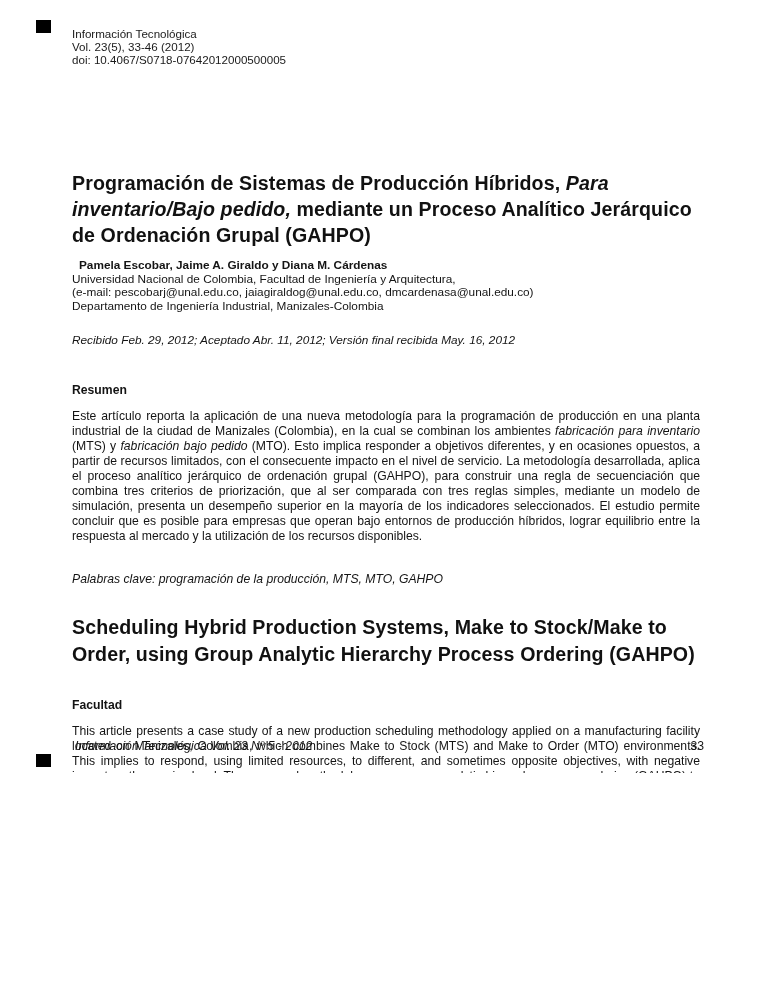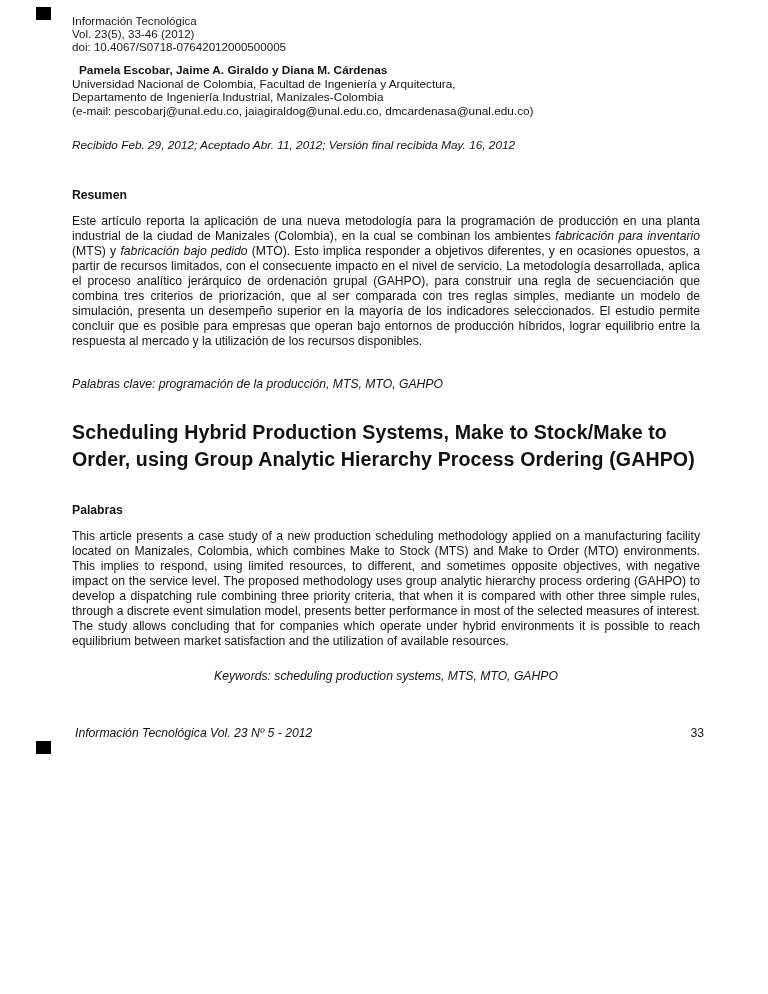--- a/index.html
+++ b/index.html
@@ -3,21 +3,21 @@
 <meta charset="utf-8">
 <style>
   * { margin: 0; padding: 0; box-sizing: border-box; }
   html, body { background: #ffffff; }
   body { font-family: "Liberation Sans", "DejaVu Sans", sans-serif; }
 
   .page {
     position: relative;
     width: 768px;
     height: 760px;
-    margin: 0 auto;
+    margin: 13px auto;
     background: #ffffff;
     color: #141414;
     overflow: hidden;
   }
 
   .reg-mark {
     position: absolute;
     left: 36px;
     width: 15px;
     height: 13px;
@@ -111,39 +111,40 @@
   <div class="reg-mark bottom"></div>
 
   <div class="content">
 
     <header class="journal-header">
       <div>Información Tecnológica</div>
       <div>Vol. 23(5), 33-46 (2012)</div>
       <div>doi: 10.4067/S0718-07642012000500005</div>
     </header>
 
+    <h1 class="title title-es"><span>Programación de Sistemas de Producción Híbridos, </span><em>Para inventario/Bajo pedido,</em><span> mediante un Proceso Analítico Jerárquico de Ordenación Grupal (GAHPO)</span></h1>
 
     <div class="author-block">
       <div class="author-names">Pamela Escobar, Jaime A. Giraldo y Diana M. Cárdenas</div>
       <div>Universidad Nacional de Colombia, Facultad de Ingeniería y Arquitectura,</div>
+      <div>(e-mail: pescobarj@unal.edu.co, jaiagiraldog@unal.edu.co, dmcardenasa@unal.edu.co)</div>
       <div>Departamento de Ingeniería Industrial, Manizales-Colombia</div>
-      <div>(e-mail: pescobarj@unal.edu.co, jaiagiraldog@unal.edu.co, dmcardenasa@unal.edu.co)</div>
     </div>
 
     <div class="received-line">Recibido Feb. 29, 2012; Aceptado Abr. 11, 2012; Versión final recibida May. 16, 2012</div>
 
     <h2 class="section-heading">Resumen</h2>
 
     <p class="body-par"><span>Este artículo reporta la aplicación de una nueva metodología para la programación de producción en una planta industrial de la ciudad de Manizales (Colombia), en la cual se combinan los ambientes </span><em>fabricación para inventario</em><span> (MTS) y </span><em>fabricación bajo pedido</em><span> (MTO). Esto implica responder a objetivos diferentes, y en ocasiones opuestos, a partir de recursos limitados, con el consecuente impacto en el nivel de servicio. La metodología desarrollada, aplica el proceso analítico jerárquico de ordenación grupal (GAHPO), para construir una regla de secuenciación que combina tres criterios de priorización, que al ser comparada con tres reglas simples, mediante un modelo de simulación, presenta un desempeño superior en la mayoría de los indicadores seleccionados. El estudio permite concluir que es posible para empresas que operan bajo entornos de producción híbridos, lograr equilibrio entre la respuesta al mercado y la utilización de los recursos disponibles.</span></p>
 
     <div class="keywords-line">Palabras clave: programación de la producción, MTS, MTO, GAHPO</div>
 
     <h1 class="title title-en">Scheduling Hybrid Production Systems, Make to Stock/Make to Order, using Group Analytic Hierarchy Process Ordering (GAHPO)</h1>
 
-    <h2 class="section-heading abstract-heading">Palabras</h2>
+    <h2 class="section-heading abstract-heading">Facultad</h2>
 
     <p class="body-par abstract-en">This article presents a case study of a new production scheduling methodology applied on a manufacturing facility located on Manizales, Colombia, which combines Make to Stock (MTS) and Make to Order (MTO) environments. This implies to respond, using limited resources, to different, and sometimes opposite objectives, with negative impact on the service level. The proposed methodology uses group analytic hierarchy process ordering (GAHPO) to develop a dispatching rule combining three priority criteria, that when it is compared with other three simple rules, through a discrete event simulation model, presents better performance in most of the selected measures of interest. The study allows concluding that for companies which operate under hybrid environments it is possible to reach equilibrium between market satisfaction and the utilization of available resources.</p>
 
     <div class="keywords-line keywords-en">Keywords: scheduling production systems, MTS, MTO, GAHPO</div>
 
   </div>
 
   <footer class="page-footer">
     <span class="footer-journal">Información Tecnológica Vol. 23 Nº 5 - 2012</span>
     <span class="footer-page">33</span>

